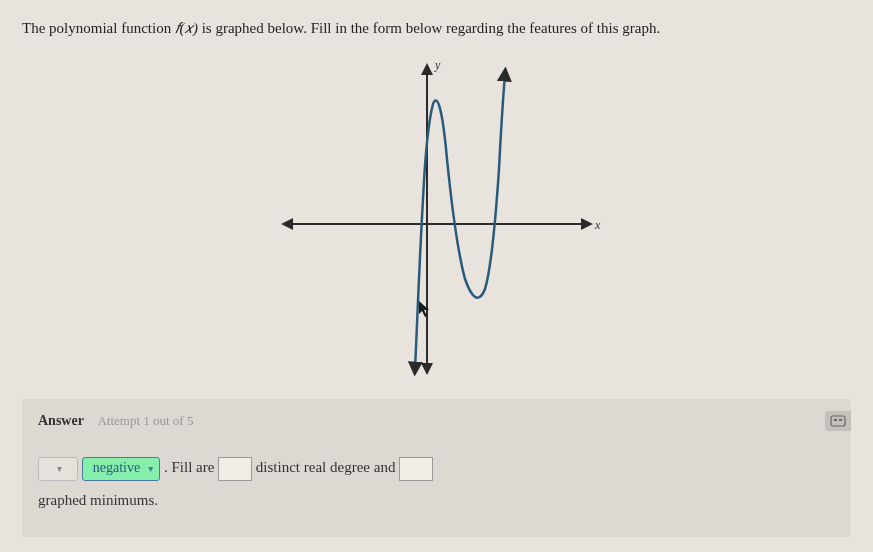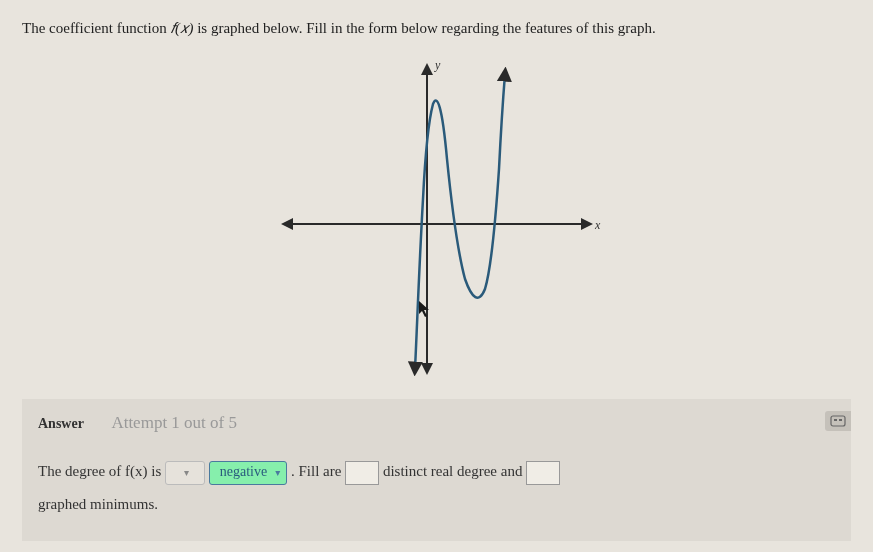--- a/index.html
+++ b/index.html
@@ -46,22 +46,22 @@
       font-size: 14px;
       margin-bottom: 22px;
     }
     .answer-label {
       font-weight: bold;
       color: #333;
       text-align: center;
     }
     .attempt-text {
       color: #999;
-      font-size: 17px;
-      margin-left: 24px;
+      font-size: 13px;
+      margin-left: 10px;
     }
     .answer-line {
       font-size: 15px;
       color: #333;
       line-height: 2.2;
     }
     .dropdown {
       display: inline-flex;
       align-items: center;
       border: 1px solid #bbb;
@@ -115,21 +115,21 @@
       top: 300px;
       width: 14px;
       height: 18px;
       pointer-events: none;
     }
   </style>
 </head>
 <body>
 
 <div class="question-text">
-  <span>The coefficient function </span>
+  <span>The polynomial function </span>
   <span class="math">𝑓(𝑥)</span>
   <span> is graphed below. Fill in the form below regarding the features of this graph.</span>
 </div>
 
 <div class="graph-container">
   <svg class="graph-svg" viewBox="0 0 380 330">
 
     <defs>
       <marker id="arrow" viewBox="0 0 10 10" refX="5" refY="5" markerWidth="6" markerHeight="6" orient="auto-start-reverse">
         <path d="M 0 0 L 10 5 L 0 10 z" fill="#2a2a2a"></path>
@@ -164,21 +164,20 @@
         <rect x="1" y="1" width="14" height="10" rx="2" fill="none" stroke="#666" stroke-width="1.2"></rect>
         <rect x="4" y="4" width="3" height="2" fill="#666"></rect>
         <rect x="9" y="4" width="3" height="2" fill="#666"></rect>
       </svg>
   </div>
   <div class="answer-header">
     <span class="answer-label">Answer</span>
     <span class="attempt-text">Attempt 1 out of 5</span>
   </div>
   <div class="answer-line">
-    <span>The degree of f(x) is</span>
     <span class="dropdown">
       <span></span>
       <span class="chevron">▾</span>
     </span>
     <span class="dropdown highlighted">
       <span>negative</span>
       <span class="chevron">▾</span>
     </span>
     <span>. Fill are</span>
     <span class="input-box"></span>

